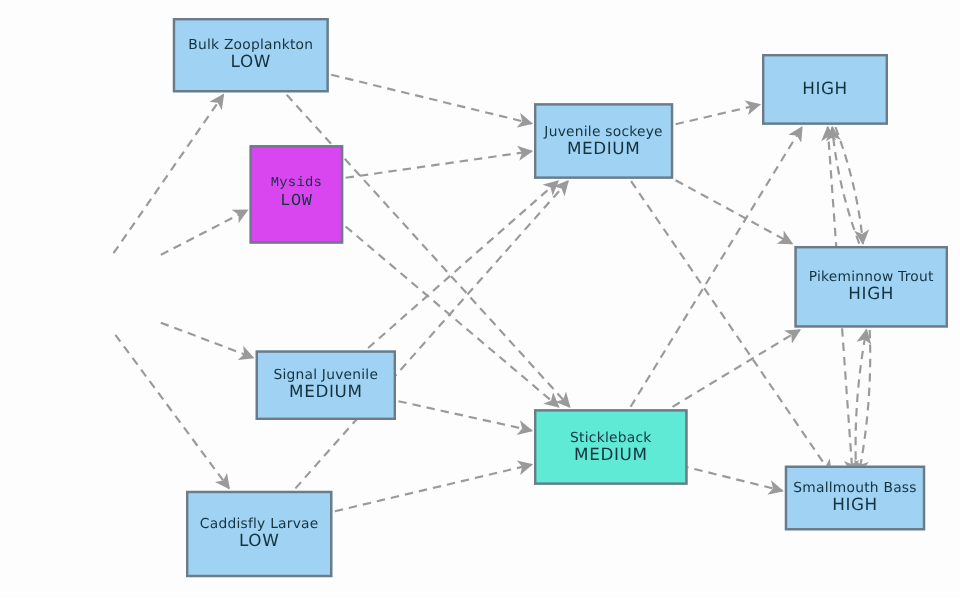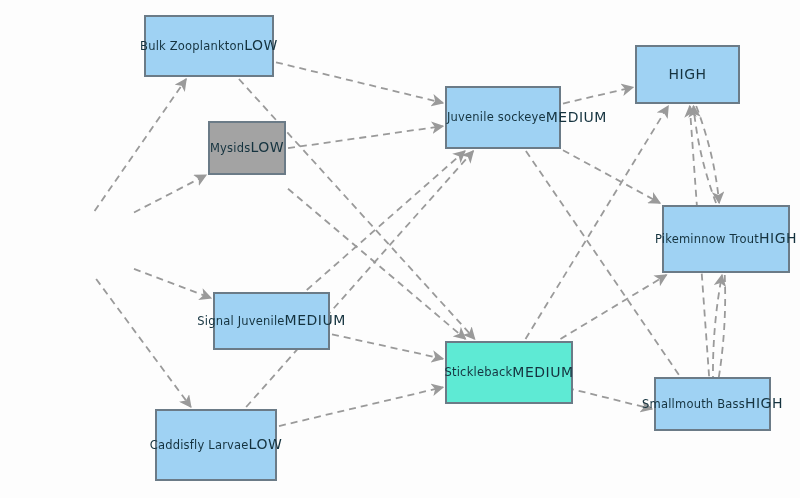--- a/index.html
+++ b/index.html
@@ -23,21 +23,21 @@
     width: 800px;
     height: 498px;
     pointer-events: none;
   }
   .node {
     position: absolute;
     box-sizing: border-box;
     background: #9fd2f3;
     border: 2px solid #6b7b87;
     display: flex;
-    flex-direction: row;
+    flex-direction: column;
     align-items: center;
     justify-content: center;
     text-align: center;
     color: #15333f;
     line-height: 1.25;
     z-index: 2;
   }
   .node-label {
     font-size: 11.5px;
     letter-spacing: 0.2px;
@@ -83,44 +83,44 @@
       <path d="M 696.2127659574468 106 Q 714.6595744680851 154.5 719.1063829787234 203" fill="none" stroke="#9a9a9a" stroke-width="1.8" stroke-dasharray="7 5" marker-end="url(#ah)"></path>
       <path d="M 716.0425531914893 203 Q 697.7872340425531 154.5 693.531914893617 106" fill="none" stroke="#9a9a9a" stroke-width="1.8" stroke-dasharray="7 5" marker-end="url(#ah)"></path>
       <path d="M 689.7532188841202 106 L 710.4256080114449 395" fill="none" stroke="#9a9a9a" stroke-width="1.8" stroke-dasharray="7 5" marker-end="url(#ah)" marker-start="url(#ah-start)"></path>
       <path d="M 724.7351351351351 275 Q 727.2243243243242 335 715.7135135135135 395" fill="none" stroke="#9a9a9a" stroke-width="1.8" stroke-dasharray="7 5" marker-end="url(#ah)"></path>
       <path d="M 713.5189189189189 395 Q 710.7648648648649 335 722.0108108108108 275" fill="none" stroke="#9a9a9a" stroke-width="1.8" stroke-dasharray="7 5" marker-end="url(#ah)"></path>
     </svg>
     <div class="node" style="left: 144px; top: 15px; width: 130px; height: 62px; background: rgb(159, 210, 243); border-color: rgb(107, 123, 135);">
       <div class="node-label">Bulk Zooplankton</div>
       <div class="node-level">LOW</div>
     </div>
-    <div class="node" style="left: 208px; top: 121px; width: 78px; height: 54px; background: #a3a3a3; border-color: rgb(107, 123, 135);">
+    <div class="node" style="left: 208px; top: 121px; width: 78px; height: 82px; background: #d946ef; border-color: rgb(107, 123, 135); font-family: Liberation Mono, monospace;">
       <div class="node-label">Mysids</div>
       <div class="node-level">LOW</div>
     </div>
     <div class="node" style="left: 213px; top: 292px; width: 117px; height: 58px; background: rgb(159, 210, 243); border-color: rgb(107, 123, 135);">
       <div class="node-label">Signal Juvenile</div>
       <div class="node-level">MEDIUM</div>
     </div>
     <div class="node" style="left: 155px; top: 409px; width: 122px; height: 72px; background: rgb(159, 210, 243); border-color: rgb(107, 123, 135);">
       <div class="node-label">Caddisfly Larvae</div>
       <div class="node-level">LOW</div>
     </div>
-    <div class="node" style="left: 445px; top: 86px; width: 116px; height: 63px; background: rgb(159, 210, 243); border-color: rgb(107, 123, 135); justify-content: space-between;">
+    <div class="node" style="left: 445px; top: 86px; width: 116px; height: 63px; background: rgb(159, 210, 243); border-color: rgb(107, 123, 135);">
       <div class="node-label">Juvenile sockeye</div>
       <div class="node-level">MEDIUM</div>
     </div>
     <div class="node" style="left: 445px; top: 341px; width: 128px; height: 63px; background: #5eead4; border-color: rgb(107, 123, 135);">
       <div class="node-label">Stickleback</div>
       <div class="node-level">MEDIUM</div>
     </div>
     <div class="node" style="left: 635px; top: 45px; width: 105px; height: 59px; background: rgb(159, 210, 243); border-color: rgb(107, 123, 135);">
       <div class="node-level">HIGH</div>
     </div>
     <div class="node" style="left: 662px; top: 205px; width: 128px; height: 68px; background: rgb(159, 210, 243); border-color: rgb(107, 123, 135);">
       <div class="node-label">Pikeminnow Trout</div>
       <div class="node-level">HIGH</div>
     </div>
-    <div class="node" style="left: 654px; top: 377px; width: 117px; height: 54px; background: rgb(159, 210, 243); border-color: rgb(107, 123, 135);">
+    <div class="node" style="left: 654px; top: 388px; width: 117px; height: 54px; background: rgb(159, 210, 243); border-color: rgb(107, 123, 135);">
       <div class="node-label">Smallmouth Bass</div>
       <div class="node-level">HIGH</div>
     </div>
   </div>
 
 </body></html>

